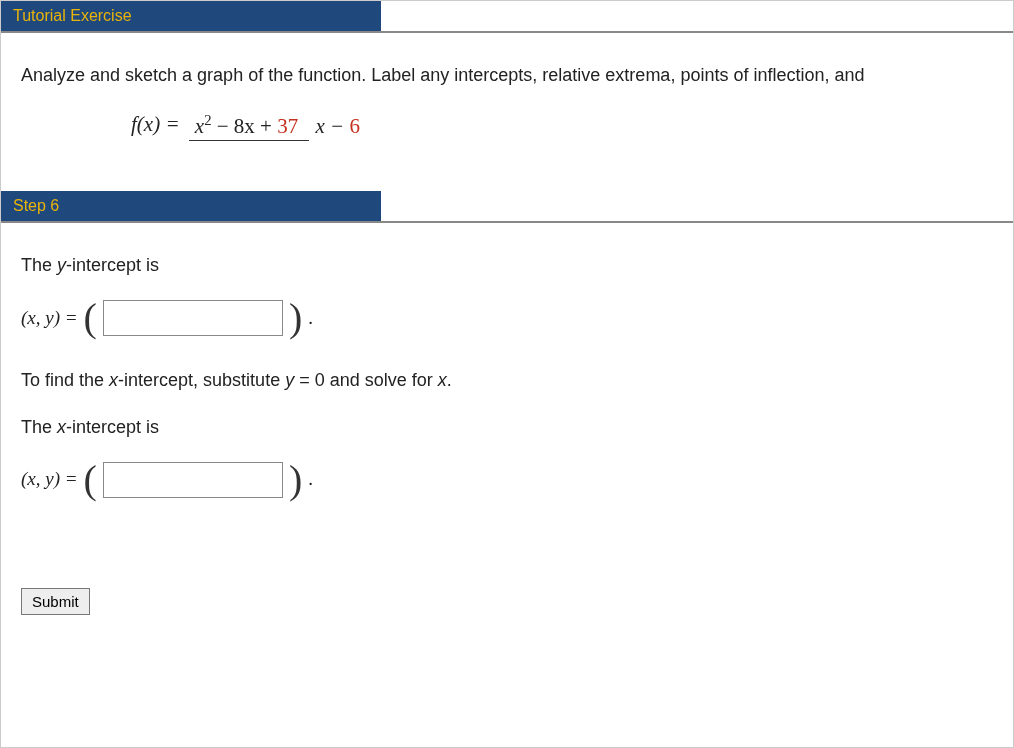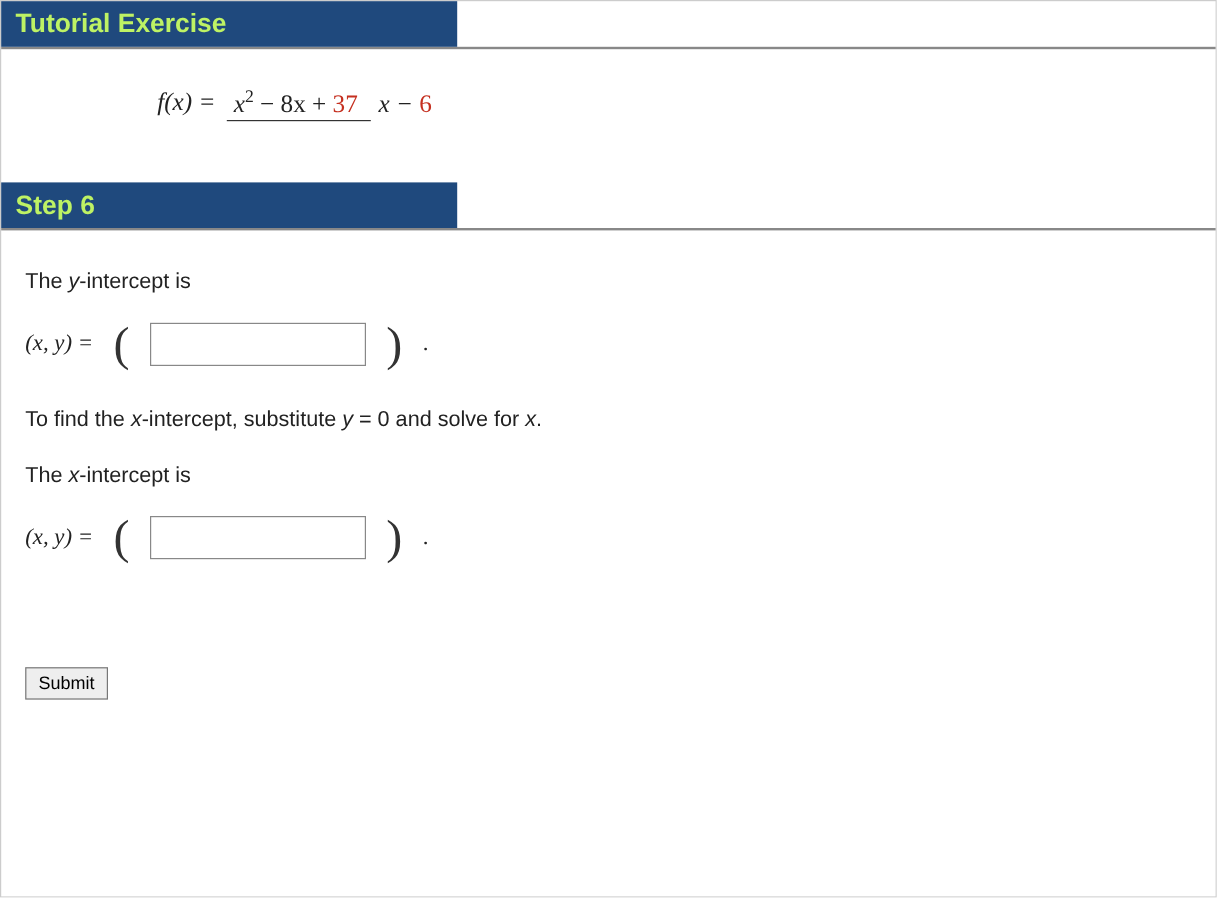--- a/index.html
+++ b/index.html
@@ -15,23 +15,23 @@
   .page {
     background: #fff;
     margin: 0;
     border: 1px solid #ccc;
     width: 1014px;
     min-height: 748px;
     padding: 0;
   }
   .section-header {
     background: #1f497d;
-    color: #bef264;
-    font-weight: bold;
-    font-size: 22px;
+    color: #eab308;
+    font-weight: normal;
+    font-size: 16px;
     padding: 6px 12px;
     display: inline-block;
     min-width: 380px;
   }
   .section-rule {
     border-bottom: 2px solid #888;
     margin: 0;
   }
   .section-body {
     padding: 18px 20px 28px 20px;
@@ -58,21 +58,21 @@
   }
   .frac .den {
     padding: 2px 6px 0 6px;
     white-space: nowrap;
   }
   .sup { font-size: 0.7em; vertical-align: super; font-style: normal; }
   .red { color: #c53020; font-style: normal; }
   .answer-line {
     display: flex;
     align-items: center;
-    gap: 17px;
+    gap: 6px;
     font-family: "Times New Roman", serif;
     font-style: italic;
     font-size: 19px;
     margin: 8px 0 28px 0;
   }
   .paren {
     font-size: 40px;
     font-family: "Times New Roman", serif;
     font-style: normal;
     line-height: 1;
@@ -105,20 +105,21 @@
 </head>
 <body>
 
 <div class="page">
 
   <div>
     <div class="section-rule">
       <div class="section-header">Tutorial Exercise</div>
     </div>
     <div class="section-body">
+      <p>Analyze and sketch a graph of the function. Label any intercepts, relative extrema, points of inflection, and</p>
       <div class="formula-row">
         <span>f(x) =</span>
         <span class="frac">
           <span class="num">
             <span>x</span><span class="sup">2</span><span class="upright"> − 8x + </span><span class="red upright">37</span>
           </span>
           <span class="den">
             <span>x − </span><span class="red upright">6</span>
           </span>
         </span>

